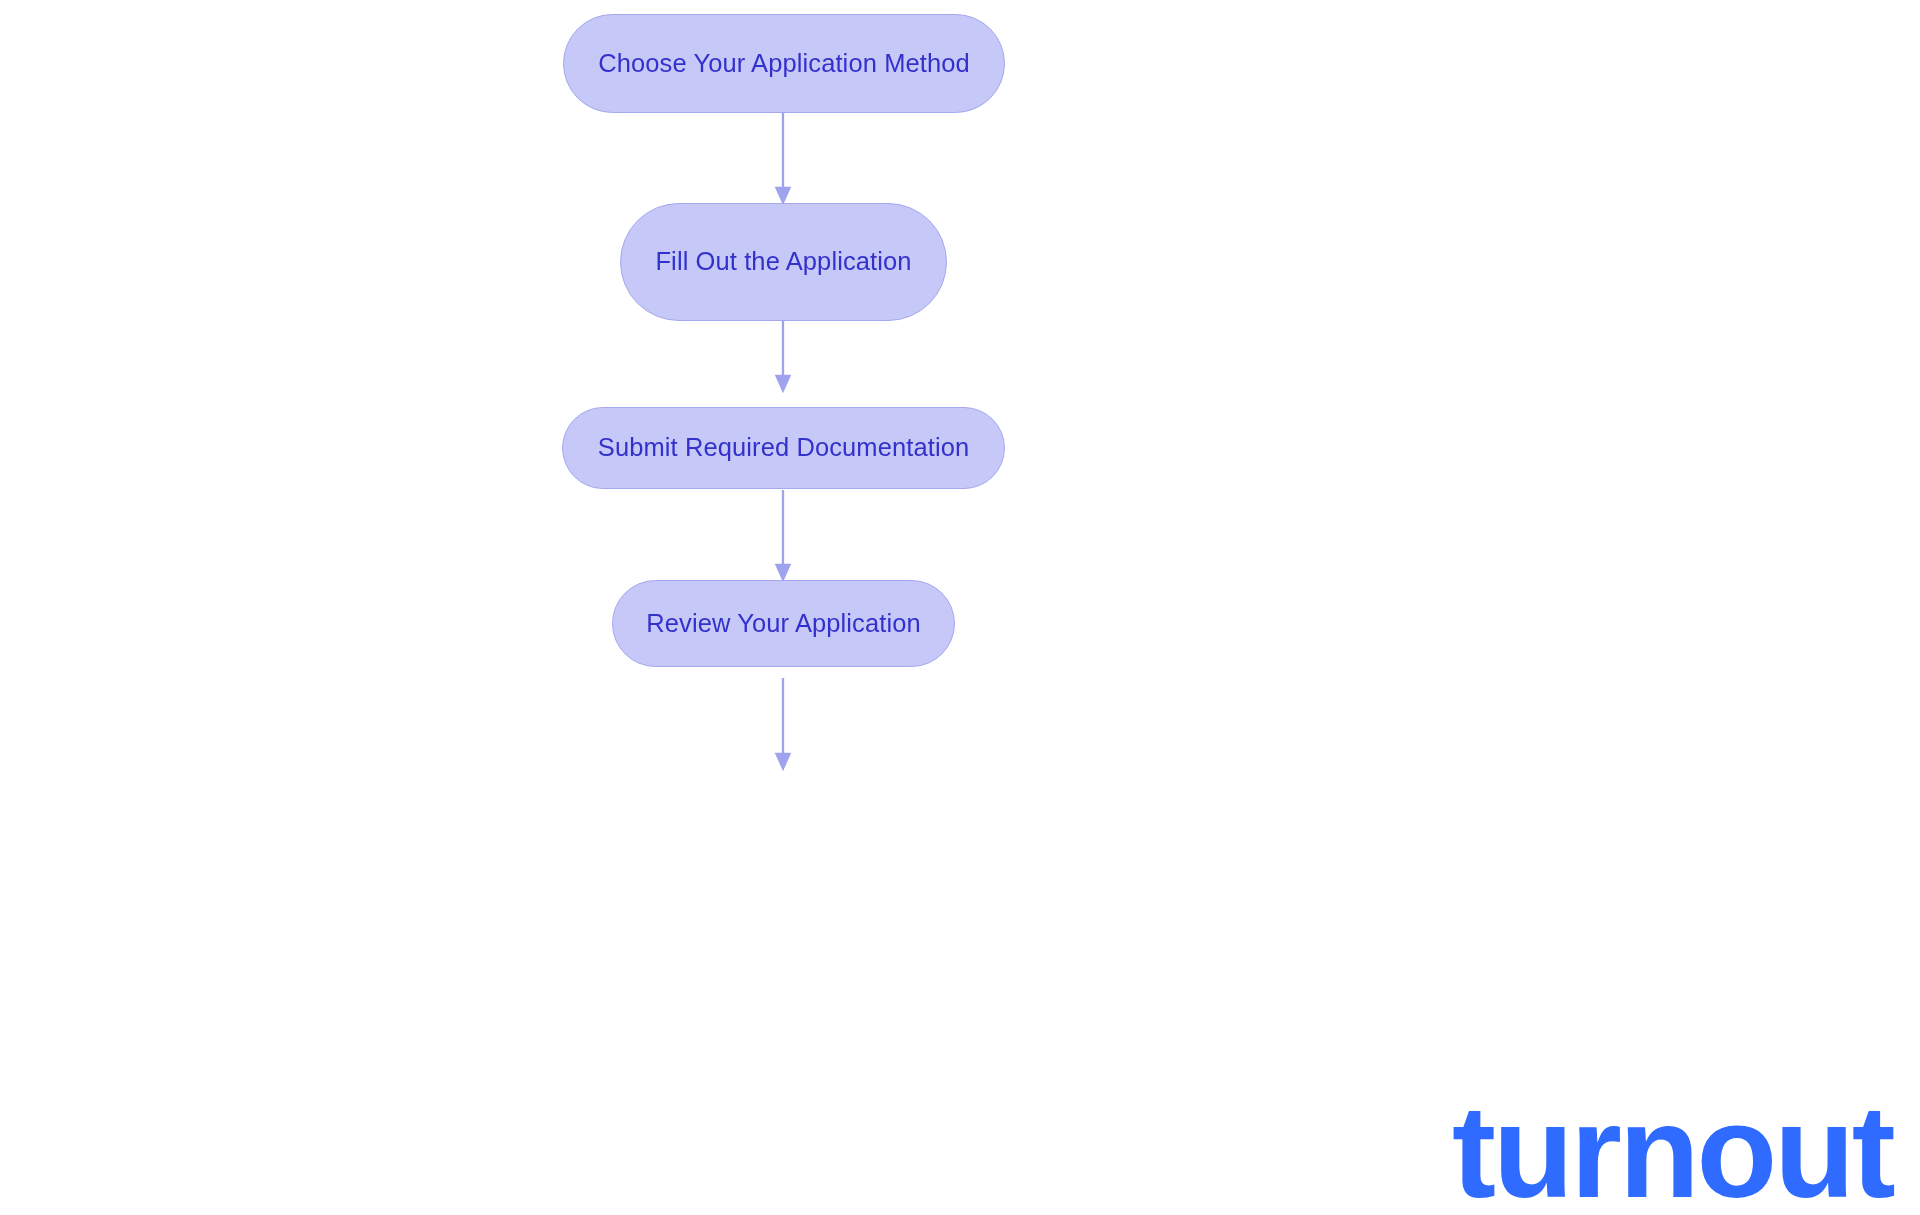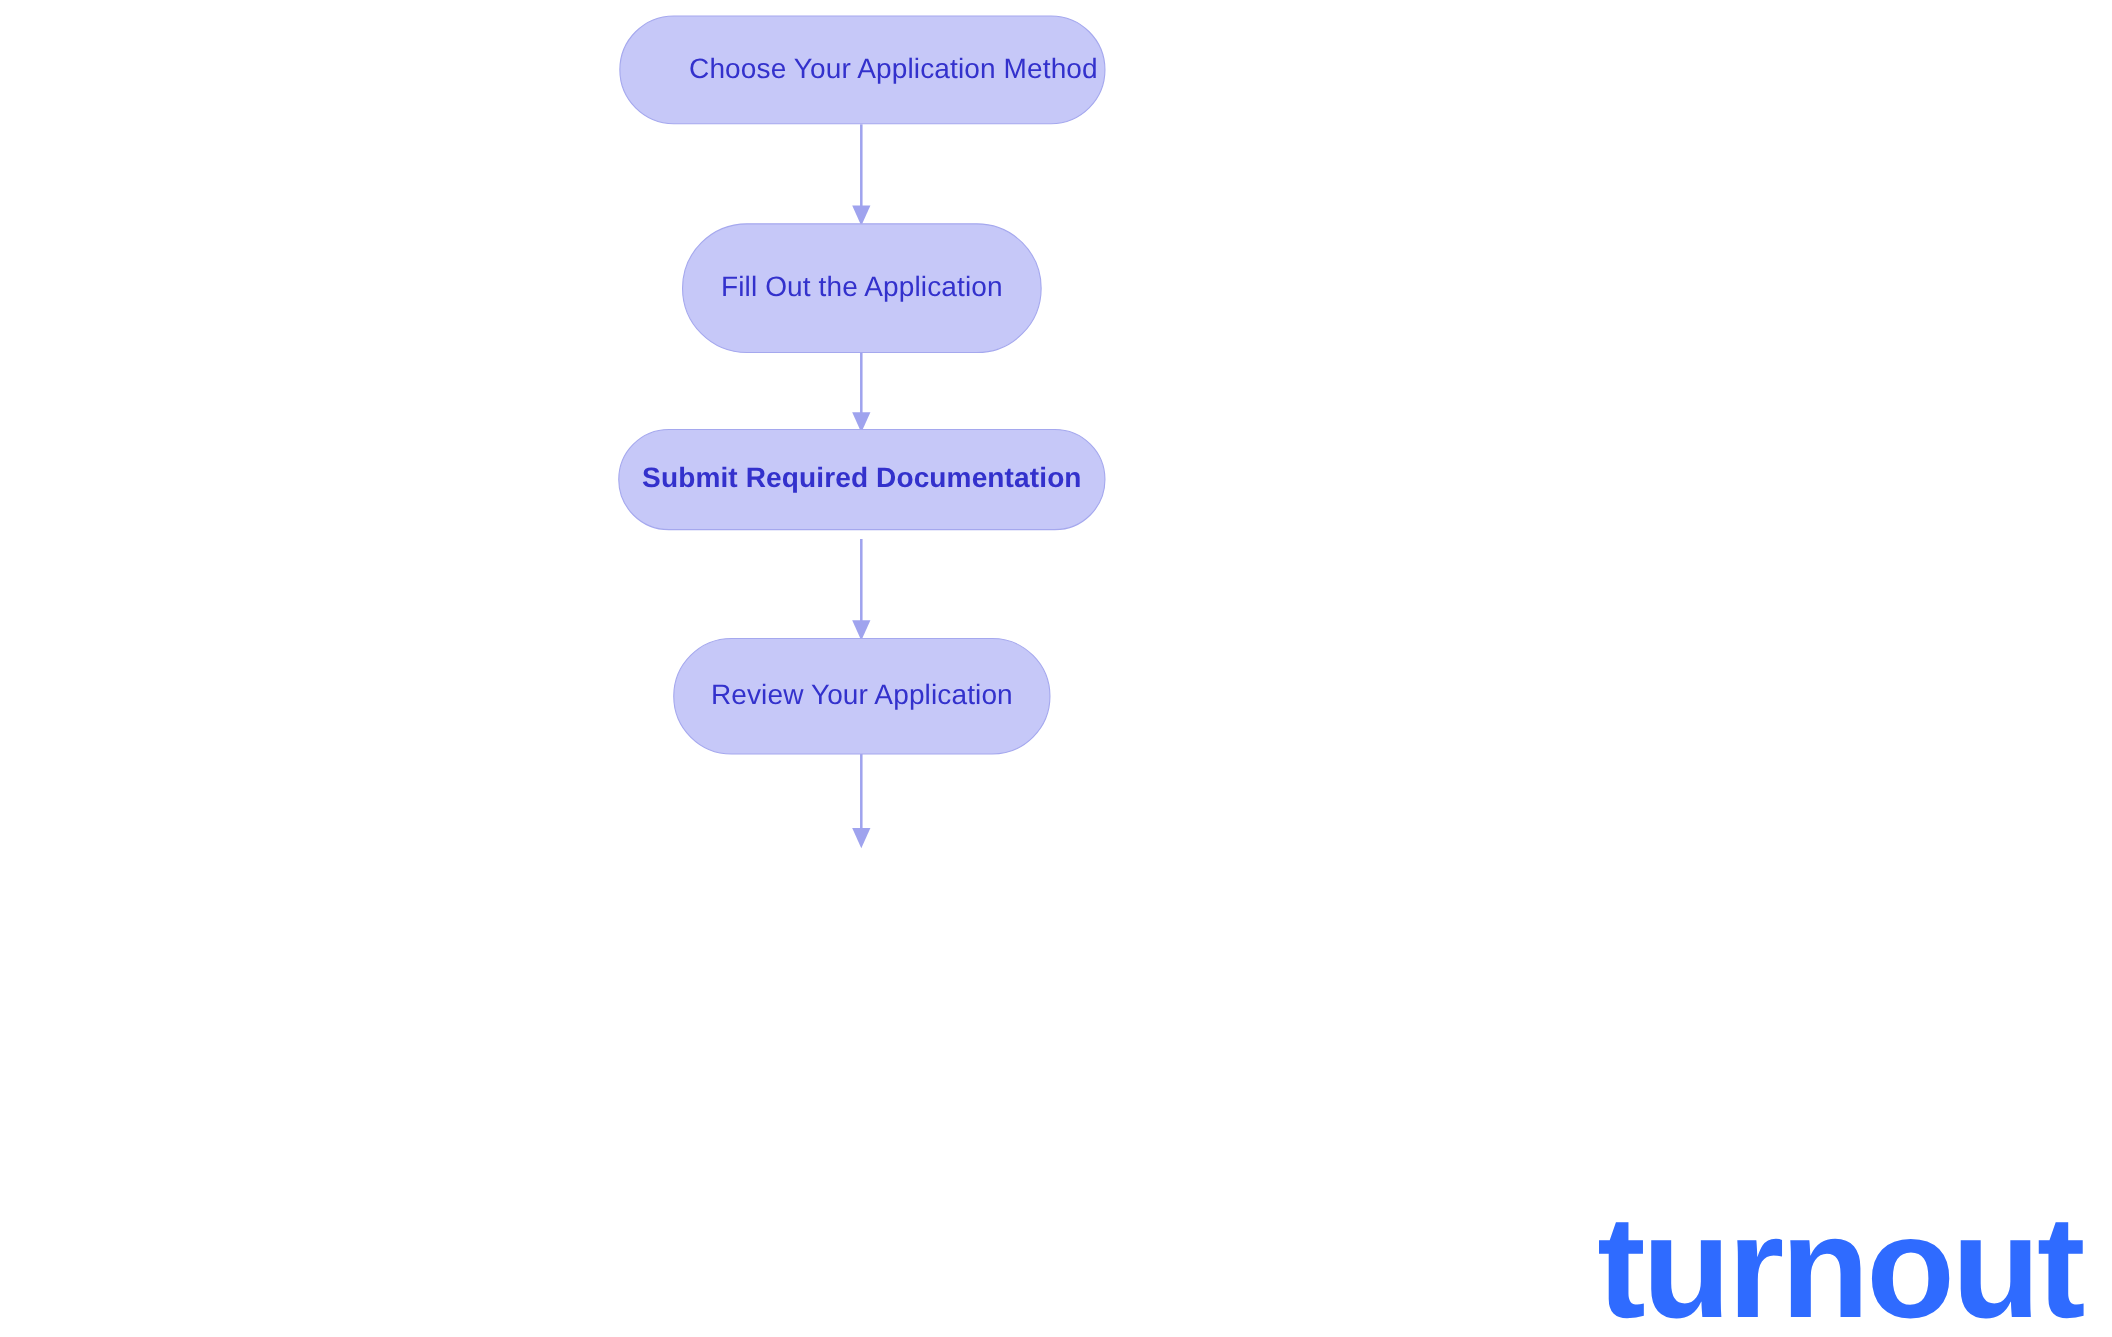--- a/index.html
+++ b/index.html
@@ -80,32 +80,32 @@
           <path d="M 0.4 0.6 L 8.4 4.2 L 0.4 7.8 z" fill="#9fa3ee"></path>
         </marker>
       </defs>
       <line x1="783" y1="113" x2="783" y2="196" stroke="#9fa3ee" stroke-width="2.3" marker-end="url(#arrowhead)"></line>
       <line x1="783" y1="302" x2="783" y2="384" stroke="#9fa3ee" stroke-width="2.3" marker-end="url(#arrowhead)"></line>
       <line x1="783" y1="490" x2="783" y2="573" stroke="#9fa3ee" stroke-width="2.3" marker-end="url(#arrowhead)"></line>
       <line x1="783" y1="678" x2="783" y2="762" stroke="#9fa3ee" stroke-width="2.3" marker-end="url(#arrowhead)"></line>
     </svg>
   </div>
 
-  <div class="flow-node" id="node-1" style="left:563px; top:14px; width:442px; height:99px;justify-content:flex-end;">
+  <div class="flow-node" id="node-1" style="left:563px; top:14px; width:442px; height:99px;">
     <span class="node-label">Choose Your Application Method</span>
   </div>
 
   <div class="flow-node" id="node-2" style="left:620px; top:203px; width:327px; height:118px;">
     <span class="node-label">Fill Out the Application</span>
   </div>
 
-  <div class="flow-node" id="node-3" style="left:562px; top:390px; width:443px; height:92px;font-weight:bold;">
+  <div class="flow-node" id="node-3" style="left:562px; top:407px; width:443px; height:82px;">
     <span class="node-label">Submit Required Documentation</span>
   </div>
 
-  <div class="flow-node" id="node-4" style="left:612px; top:580px; width:343px; height:106px;">
+  <div class="flow-node" id="node-4" style="left:612px; top:580px; width:343px; height:87px;">
     <span class="node-label">Review Your Application</span>
   </div>
 
 
   <div id="brand-logo" style="left:1452px; top:1086px;">turnout</div>
 
 </div>
 
 </body></html>

